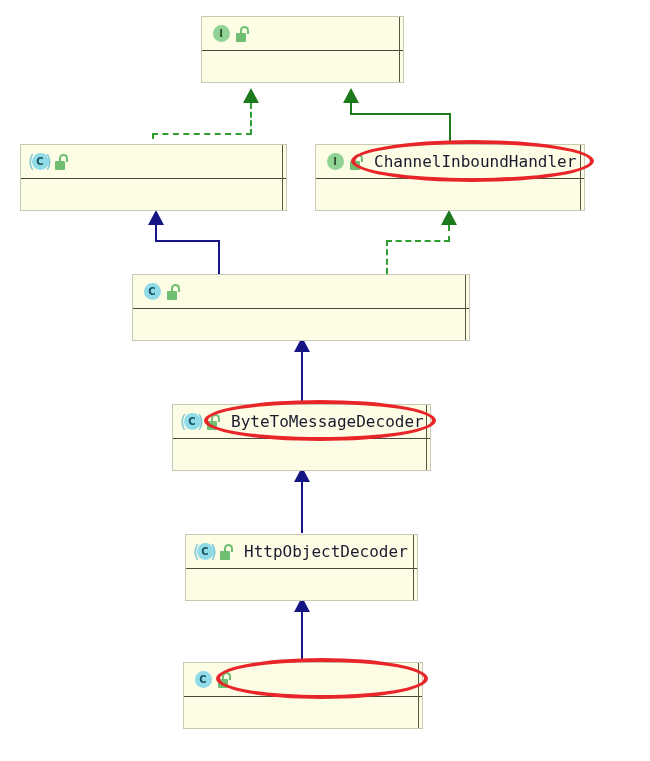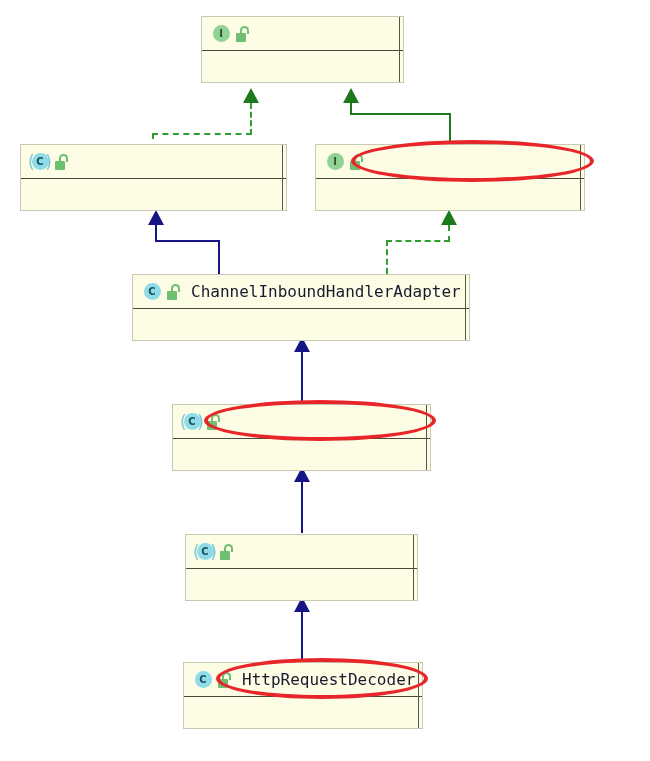--- a/index.html
+++ b/index.html
@@ -237,82 +237,83 @@
   <div class="uml-box" style="left:315px; top:144px; width:270px; height:67px;">
     <div class="edge-line" style="right:3px;"></div>
     <div class="title-row">
       <span class="icon-stereo iface">
         <span class="disc">I</span>
       </span>
       <span class="icon-lock">
         <span class="shackle"></span>
           <span class="body"></span>
       </span>
+      <span class="cls-name">ChannelInboundHandler</span>
     </div>
     <div class="body-row"></div>
   </div>
 
   <div class="uml-box" style="left:132px; top:274px; width:338px; height:67px;">
     <div class="edge-line" style="right:3px;"></div>
     <div class="title-row">
       <span class="icon-stereo cls">
         <span class="disc">C</span>
       </span>
       <span class="icon-lock">
         <span class="shackle"></span>
           <span class="body"></span>
       </span>
-      <span class="cls-name">ChannelInboundHandlerAdapter</span>
     </div>
     <div class="body-row"></div>
   </div>
 
   <div class="uml-box" style="left:172px; top:404px; width:259px; height:67px;">
     <div class="edge-line" style="right:3px;"></div>
     <div class="title-row">
       <span class="icon-stereo cls">
         <span class="paren l">(</span>
         <span class="disc">C</span>
         <span class="paren r">)</span>
       </span>
       <span class="icon-lock">
         <span class="shackle"></span>
           <span class="body"></span>
       </span>
+      <span class="cls-name">ByteToMessageDecoder</span>
     </div>
     <div class="body-row"></div>
   </div>
 
   <div class="uml-box" style="left:185px; top:534px; width:233px; height:67px;">
     <div class="edge-line" style="right:3px;"></div>
     <div class="title-row">
       <span class="icon-stereo cls">
         <span class="paren l">(</span>
         <span class="disc">C</span>
         <span class="paren r">)</span>
       </span>
       <span class="icon-lock">
         <span class="shackle"></span>
           <span class="body"></span>
       </span>
+      <span class="cls-name">HttpObjectDecoder</span>
     </div>
     <div class="body-row"></div>
   </div>
 
   <div class="uml-box" style="left:183px; top:662px; width:240px; height:67px;">
     <div class="edge-line" style="right:3px;"></div>
     <div class="title-row">
       <span class="icon-stereo cls">
         <span class="disc">C</span>
       </span>
       <span class="icon-lock">
         <span class="shackle"></span>
           <span class="body"></span>
       </span>
-      <span class="cls-name">HttpRequestDecoder</span>
     </div>
     <div class="body-row"></div>
   </div>
 
   <div class="hl-ellipse" style="left:351px; top:140px; width:243px; height:42px;"></div>
   <div class="hl-ellipse" style="left:204px; top:400px; width:232px; height:41px;"></div>
   <div class="hl-ellipse" style="left:216px; top:658px; width:212px; height:41px;"></div>
 
 </div>
 

